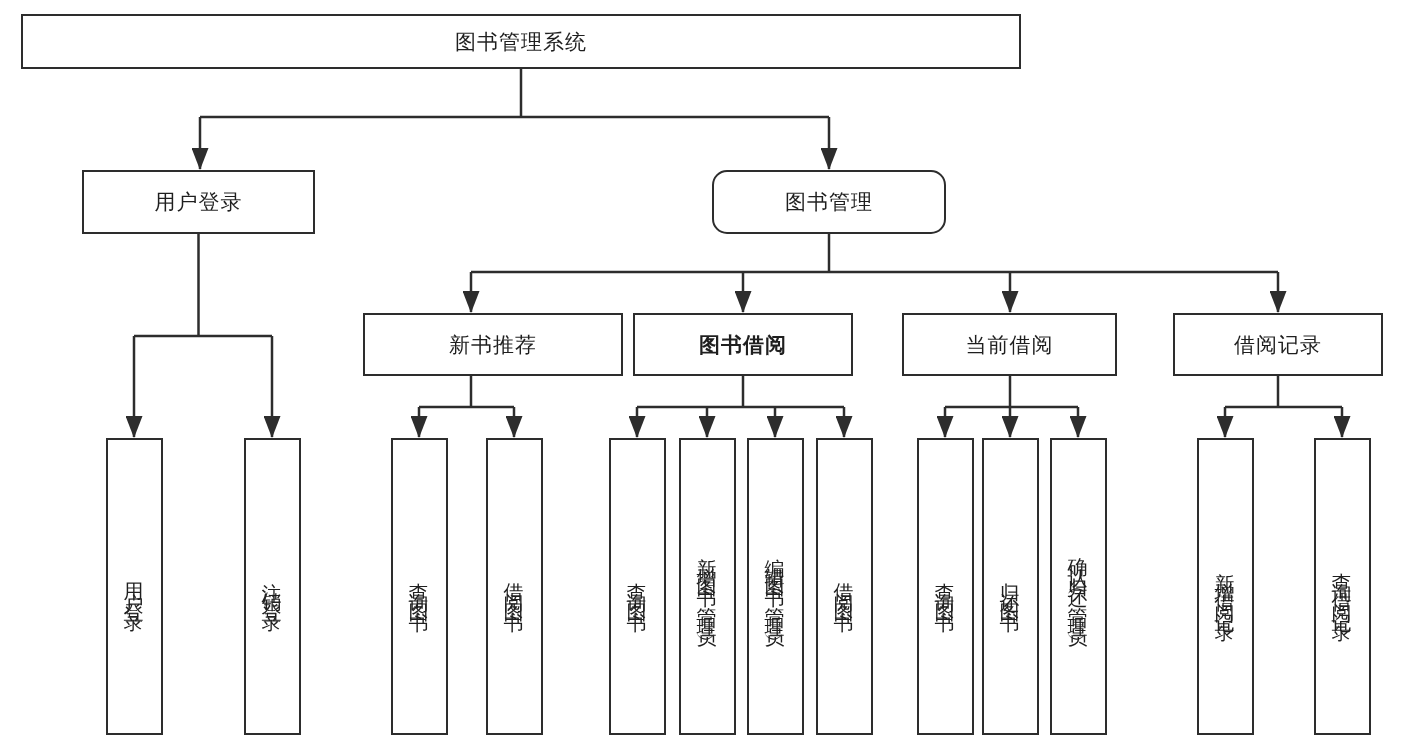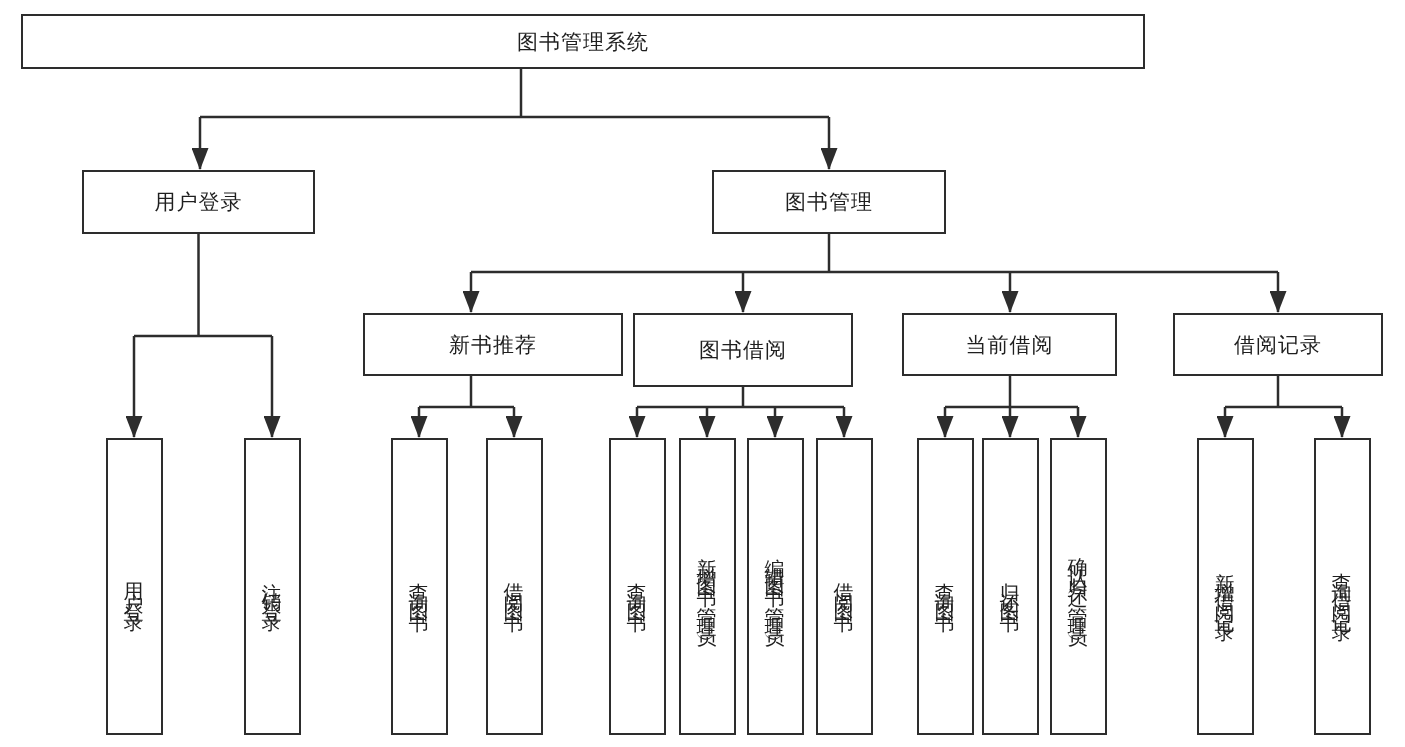--- a/index.html
+++ b/index.html
@@ -101,27 +101,27 @@
       <path class="line" d="M775 407 V437" marker-end="url(#arrow)"></path>
       <path class="line" d="M844 407 V437" marker-end="url(#arrow)"></path>
       <path class="line" d="M945 407 V437" marker-end="url(#arrow)"></path>
       <path class="line" d="M1010 407 V437" marker-end="url(#arrow)"></path>
       <path class="line" d="M1078 407 V437" marker-end="url(#arrow)"></path>
       <path class="line" d="M1225 407 V437" marker-end="url(#arrow)"></path>
       <path class="line" d="M1342 407 V437" marker-end="url(#arrow)"></path>
     </g>
   </svg>
 
-  <div class="box node" style="left:21px; top:14px; width:1124px; height:55px;">图书管理系统</div>
+  <div class="box node" style="left:21px; top:14px; width:1000px; height:55px;">图书管理系统</div>
 
   <div class="box node" style="left:82px; top:170px; width:233px; height:64px;">用户登录</div>
-  <div class="box node" style="left:712px; top:170px; width:234px; height:64px;">图书管理</div>
+  <div class="box node" style="left:712px; top:170px; width:234px; height:64px;border-radius:15px;">图书管理</div>
 
   <div class="box node" style="left:363px; top:313px; width:260px; height:63px;">新书推荐</div>
-  <div class="box node" style="left:633px; top:313px; width:220px; height:74px;">图书借阅</div>
+  <div class="box node" style="left:633px; top:313px; width:220px; height:63px;font-weight:bold;">图书借阅</div>
   <div class="box node" style="left:902px; top:313px; width:215px; height:63px;">当前借阅</div>
   <div class="box node" style="left:1173px; top:313px; width:210px; height:63px;">借阅记录</div>
 
   <div class="box leaf" style="left:105.5px;">
     <span class="v-text">用户登录</span>
   </div>
   <div class="box leaf" style="left:243.5px;">
     <span class="v-text">注销登录</span>
   </div>
   <div class="box leaf" style="left:390.5px;">

